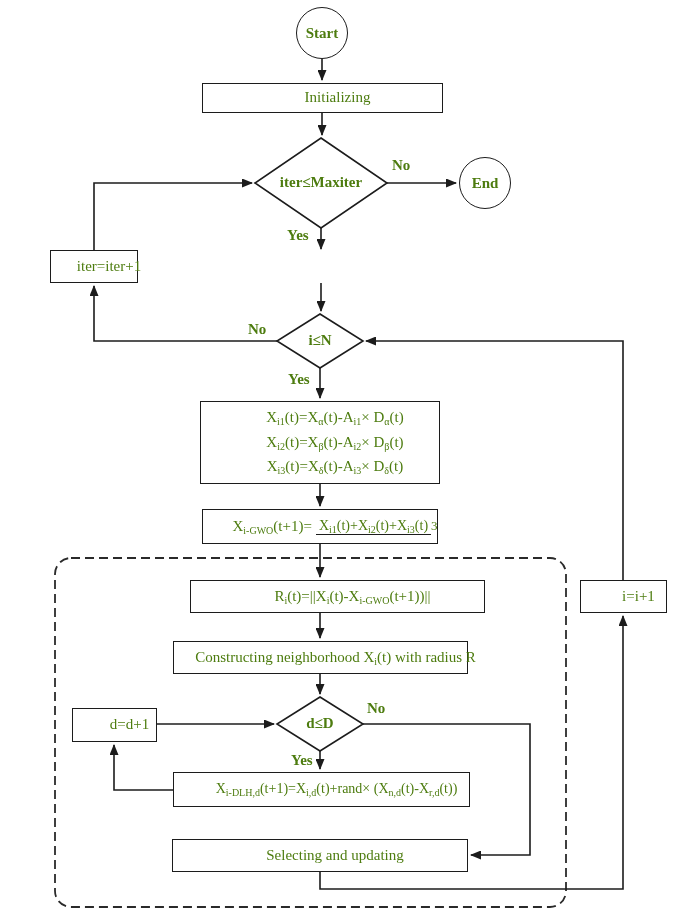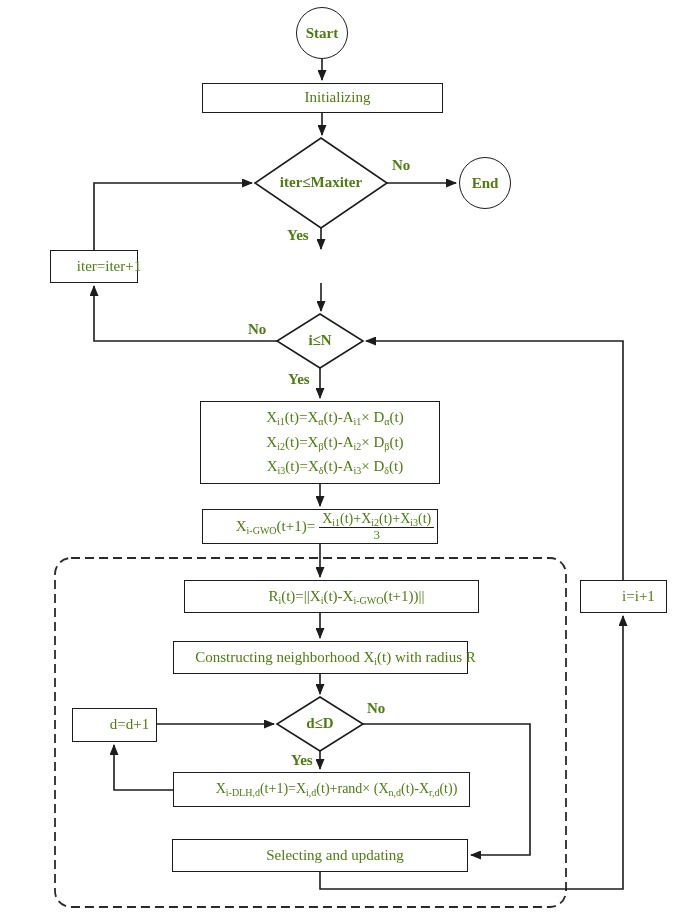--- a/index.html
+++ b/index.html
@@ -23,39 +23,39 @@
   
   .n-start{left:296px;top:7px;width:52px;height:52px;}
   .n-end{left:459px;top:157px;width:52px;height:52px;}
   
   .n-init{left:202px;top:83px;width:241px;height:30px;}
   .n-iter-inc{left:50px;top:250px;width:88px;height:33px;}
   .n-find{left:202px;top:252px;width:238px;height:31px;}
   .n-eqs{left:200px;top:401px;width:240px;height:83px;flex-direction:column;justify-content:space-evenly;}
   .n-eqs .eq-line{display:block;}
   .n-gwo{left:202px;top:509px;width:236px;height:35px;}
-  .n-radius{left:184px;top:580px;width:295px;height:33px;}
+  .n-radius{left:190px;top:580px;width:295px;height:33px;}
   .n-neigh{left:173px;top:641px;width:295px;height:33px;}
   .n-d-inc{left:72px;top:708px;width:85px;height:34px;}
   .n-dlh{left:173px;top:772px;width:297px;height:35px;font-size:14px;}
   .n-select{left:172px;top:839px;width:296px;height:33px;}
   .n-i-inc{left:580px;top:580px;width:87px;height:33px;text-align:center;}
   
   .l-iter-check{left:255px;top:174px;width:132px;}
   .l-i-check{left:277px;top:332px;width:86px;}
   .l-d-check{left:277px;top:715px;width:86px;}
   
   .l-no1{left:392px;top:157px;}
   .l-yes1{left:287px;top:227px;}
   .l-no2{left:248px;top:321px;}
   .l-yes2{left:288px;top:371px;}
   .l-no3{left:367px;top:700px;}
   .l-yes3{left:291px;top:752px;}
   
-  .frac{display:inline-flex;flex-direction:column;align-items:center;margin-left:4px;font-size:14px;}
+  .frac{display:inline-flex;flex-direction:row;align-items:center;margin-left:4px;font-size:14px;}
   .frac .num{border-bottom:1.5px solid #1c1c1c;padding:0 3px 1px 3px;line-height:1.1;}
   .frac .den{line-height:1.1;font-size:13px;}
 </style>
 </head>
 <body>
 
 <div class="canvas">
 
   <svg class="wires" viewBox="0 0 690 918">
     <defs>

